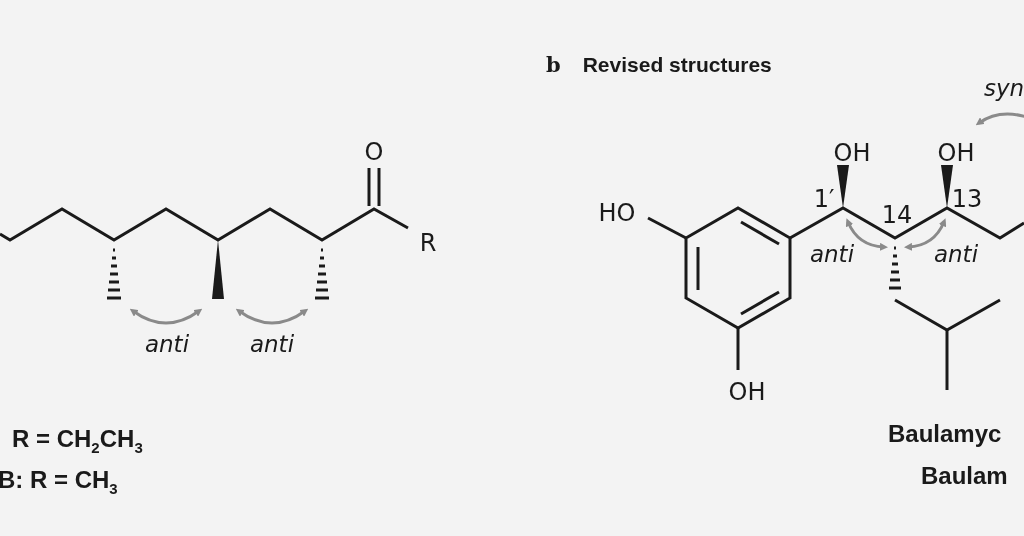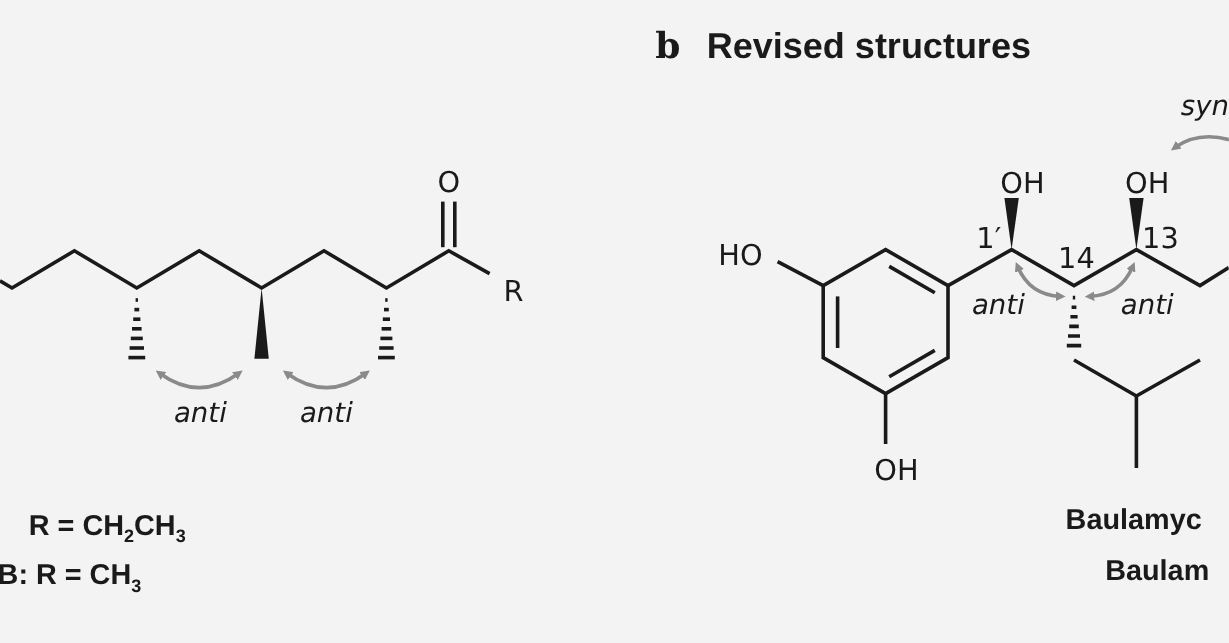--- a/index.html
+++ b/index.html
@@ -4,21 +4,21 @@
 <style>
   html, body { margin:0; padding:0; }
   body { width:1024px; height:536px; background:#f3f3f3; overflow:hidden; position:relative; font-family:"Liberation Sans", sans-serif; }
   svg { position:absolute; left:0; top:0; }
   .atom { font-family:"DejaVu Sans", sans-serif; font-size:24px; fill:#1a1a1a; }
   .loc { font-family:"DejaVu Sans", sans-serif; font-size:24px; fill:#1a1a1a; }
   .rel { font-family:"DejaVu Sans", sans-serif; font-style:italic; font-size:23px; fill:#1a1a1a; }
   .bond { stroke:#1a1a1a; stroke-width:3; fill:none; stroke-linecap:butt; stroke-linejoin:miter; }
   .arrow { stroke:#8a8a8a; stroke-width:3; fill:none; }
   .arrowhead { fill:#8a8a8a; }
-  .panel-title { position:absolute; top:21px; left:546px; font-weight:bold; font-size:30px; color:#1a1a1a; white-space:nowrap;text-align:right; }
+  .panel-title { position:absolute; top:52px; left:546px; font-weight:bold; font-size:21px; color:#1a1a1a; white-space:nowrap;text-align:right; }
   .panel-title .letter { font-family:"DejaVu Serif", serif; font-weight:bold; margin-right:22px; }
   .caption { position:absolute; font-weight:bold; font-size:24px; color:#1a1a1a; white-space:nowrap; }
   .caption sub { font-size:15px; vertical-align:-6px; }
 </style>
 </head>
 <body>
 
 <div class="panel-title">
   <span class="letter">b</span><span>Revised structures</span>
 </div>
@@ -105,17 +105,17 @@
     <path class="arrow" d="M848,222 Q858,246 884,247" marker-start="url(#ah)" marker-end="url(#ah)"></path>
     <path class="arrow" d="M908,247 Q934,246 944,222" marker-start="url(#ah)" marker-end="url(#ah)"></path>
     <text class="rel" x="832" y="262" text-anchor="middle">anti</text>
     <text class="rel" x="956" y="262" text-anchor="middle">anti</text>
 
     <path class="arrow" d="M979,123 Q1000,108 1030,118" marker-start="url(#ah)"></path>
     <text class="rel" x="984" y="96">syn</text>
   </g>
 </svg>
 
-<div class="caption" style="left:24px; top:425px;"><span>R = CH</span><sub>2</sub><span>CH</span><sub>3</sub></div>
+<div class="caption" style="left:12px; top:425px;"><span>R = CH</span><sub>2</sub><span>CH</span><sub>3</sub></div>
 <div class="caption" style="left:-2px; top:466px;"><span>B: R = CH</span><sub>3</sub></div>
 
 <div class="caption" style="left:888px; top:420px;">Baulamyc</div>
 <div class="caption" style="left:921px; top:462px;">Baulam</div>
 
 </body></html>

